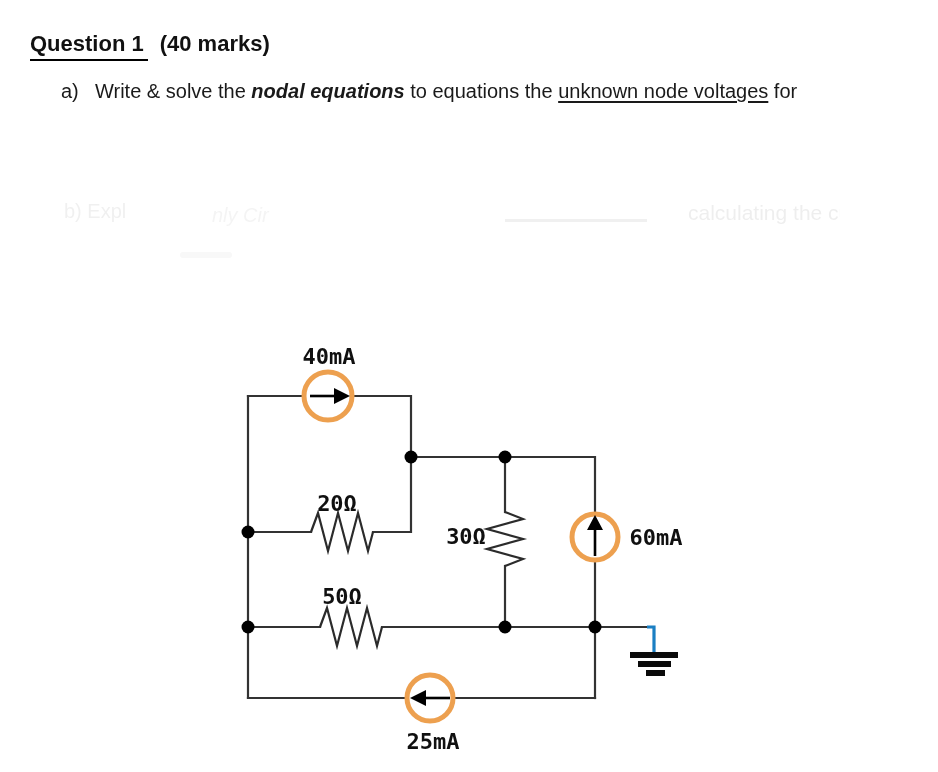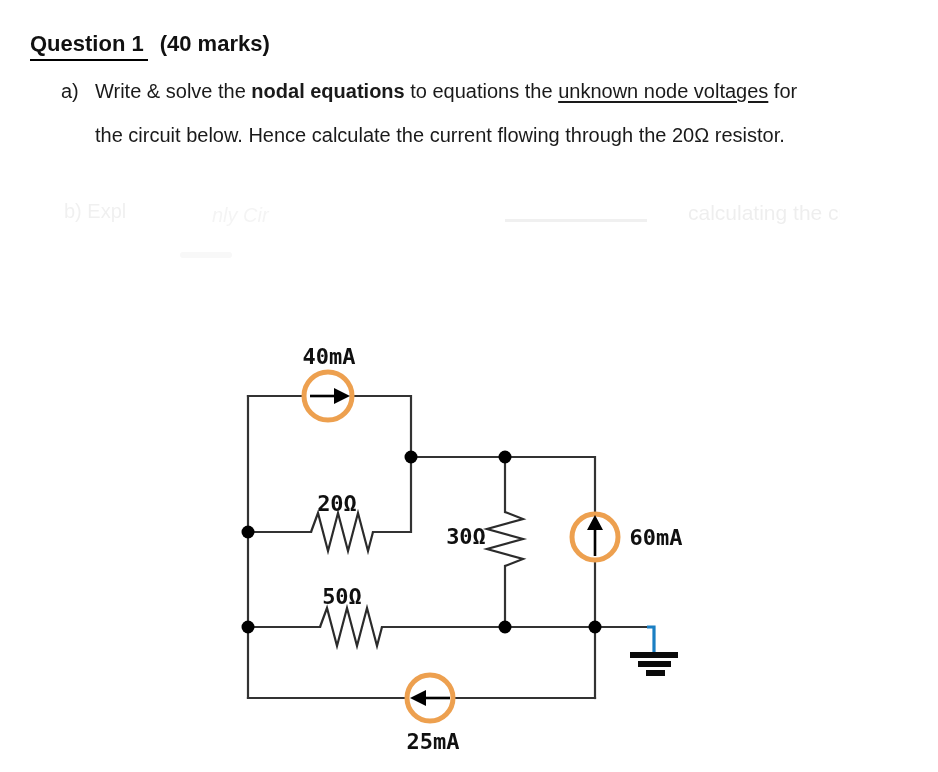--- a/index.html
+++ b/index.html
@@ -27,21 +27,21 @@
   .body-text {
     font-size: 20px;
     line-height: 1.2;
     white-space: nowrap;
     color: #1a1a1a;
   }
   .part-label { left: 61px; top: 79px; }
   .q-line1 { left: 95px; top: 79px; }
   .q-line2 { left: 95px; top: 123px; }
   .q-line3 { left: 95px; top: 162px; }
-  .bold { font-weight: bold; }
+  .bold { font-weight: bold; font-style: italic; }
   .underlined { text-decoration: underline; text-underline-offset: 3px; }
   .ghost {
     font-size: 20px;
     color: rgba(40,40,40,0.07);
     white-space: nowrap;
   }
   .ghost-left  { left: 64px;  top: 200px; }
   .ghost-mid   { left: 212px; top: 204px; font-style: italic; color: rgba(40,40,40,0.05); }
   .ghost-right { left: 688px; top: 201px; font-size: 21px; color: rgba(40,40,40,0.08); }
   .ghost-strike {
@@ -75,21 +75,20 @@
   <div class="abs title-line">
     <span class="title-underline">Question 1</span><span class="title-marks">(40 marks)</span>
   </div>
 
   <div class="abs body-text part-label">a)</div>
 
   <div class="abs body-text q-line1">
     <span>Write &amp; solve the </span><span class="bold">nodal equations</span><span> to equations the </span><span class="underlined">unknown node voltages</span><span> for</span>
   </div>
 
-  <div class="abs body-text q-line2">the circuit below. Hence calculate the current flowing through the 20Ω resistor.</div>
 
   <div class="abs ghost ghost-left">b) Expl</div>
   <div class="abs ghost ghost-mid">nly Cir</div>
   <div class="abs ghost ghost-right">calculating the current</div>
   <div class="abs ghost-strike"></div>
   <div class="abs ghost-smudge"></div>
 
   <svg class="circuit" width="938" height="772" viewBox="0 0 938 772" xmlns="http://www.w3.org/2000/svg">
 
     <g>

